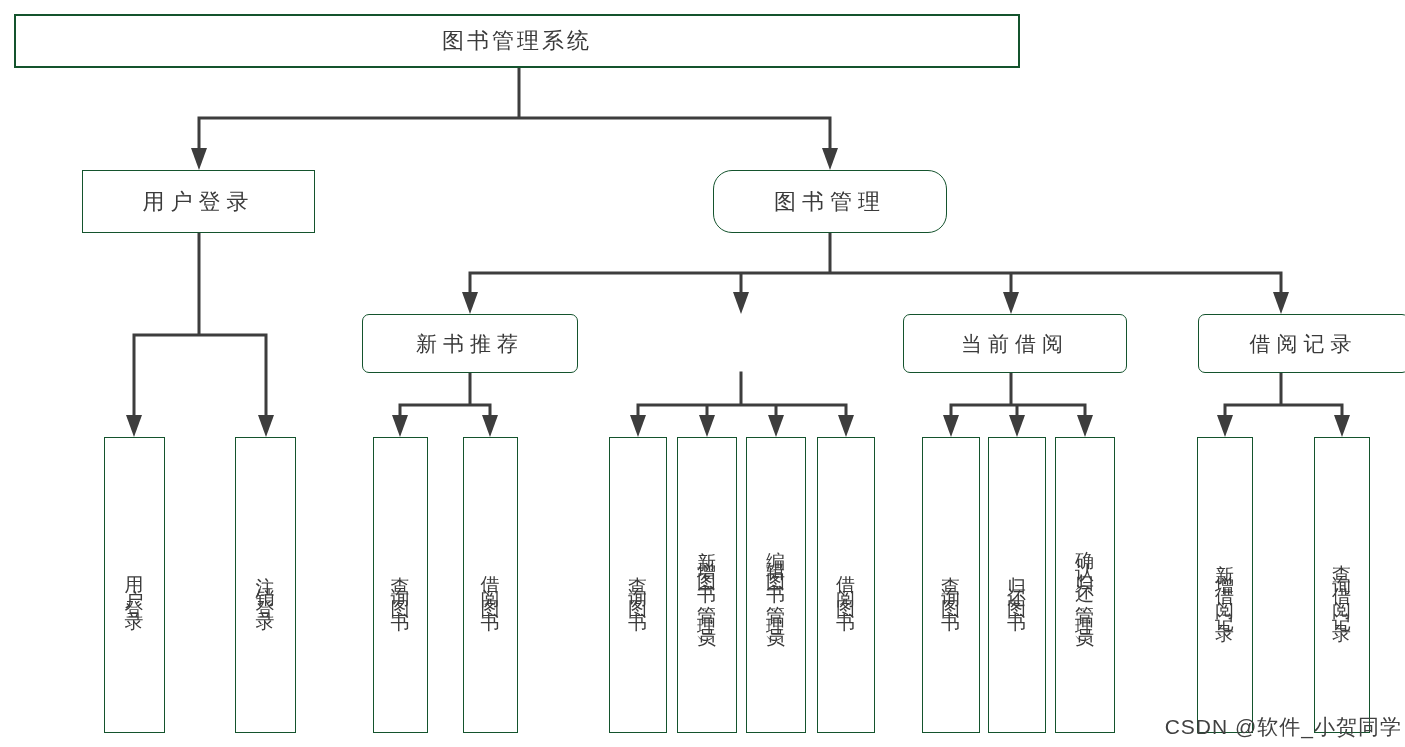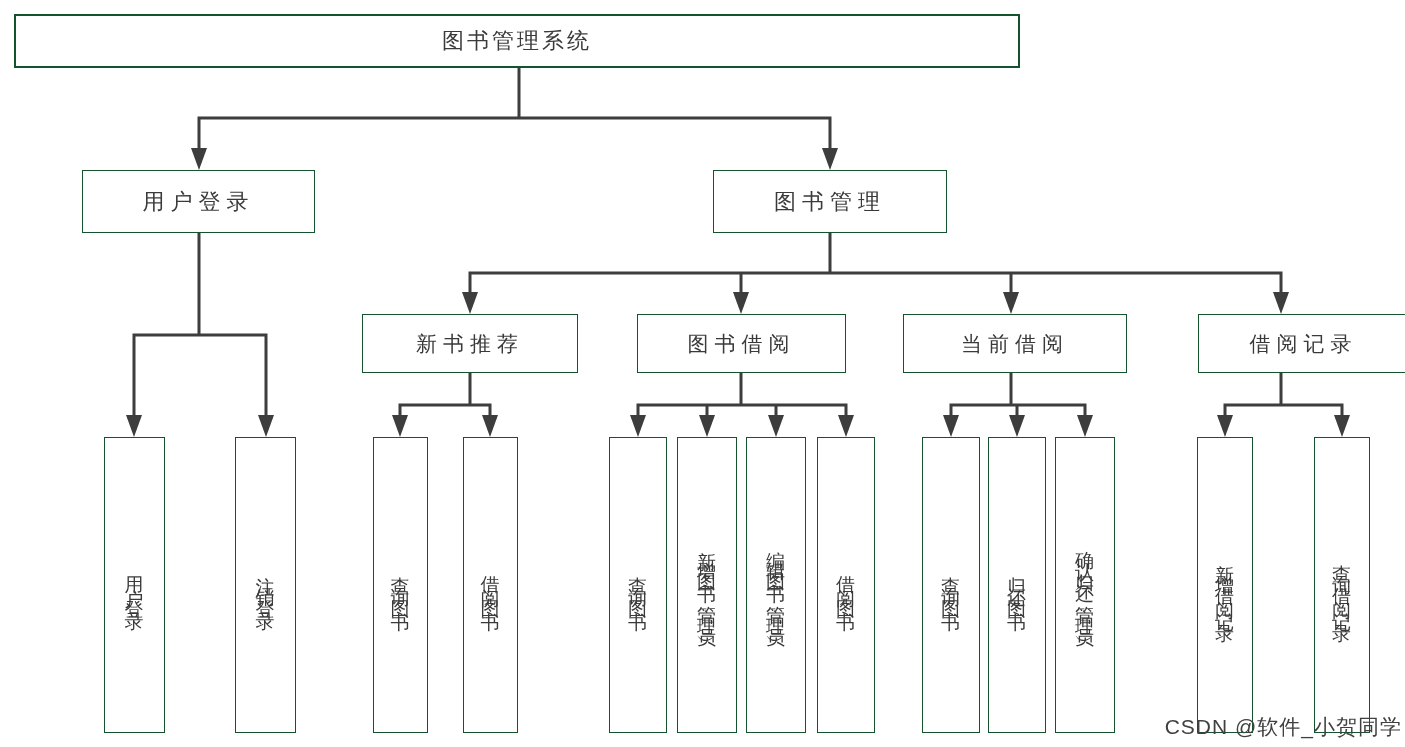--- a/index.html
+++ b/index.html
@@ -38,20 +38,21 @@
     font-size: 22px;
     letter-spacing: 3px;
   }
   .node.h2 {
     font-size: 22px;
     letter-spacing: 6px;
   }
   .node.h3 {
     font-size: 21px;
     letter-spacing: 6px;
+    border-radius: 7px;
   }
   .node.leaf {
     top: 437px;
     height: 296px;
     writing-mode: vertical-rl;
     font-size: 19px;
     letter-spacing: 12px;
     line-height: 1;
   }
   .node.leaf.long {
@@ -109,24 +110,23 @@
       <polygon points="1009,415 1025,415 1017,437"></polygon>
       <polygon points="1077,415 1093,415 1085,437"></polygon>
       <polygon points="1217,415 1233,415 1225,437"></polygon>
       <polygon points="1334,415 1350,415 1342,437"></polygon>
     </g>
   </svg>
 
   <div class="node root" style="left:14px; top:14px; width:1006px; height:54px;">图书管理系统</div>
 
   <div class="node h2" style="left:82px; top:170px; width:233px; height:63px;">用户登录</div>
-  <div class="node h2" style="left:713px; top:170px; width:234px; height:63px;">图书管理</div>
+  <div class="node h2" style="left:713px; top:170px; width:234px; height:63px;border-radius:19px;">图书管理</div>
 
   <div class="node h3" style="left:362px; top:314px; width:216px; height:59px;">新书推荐</div>
-  <div class="node h3" style="left:637px; top:314px; width:209px; height:59px;">图书借阅</div>
   <div class="node h3" style="left:903px; top:314px; width:224px; height:59px;">当前借阅</div>
   <div class="node h3" style="left:1175px; top:314px; width:211px; height:59px;margin-left:23px;">借阅记录</div>
 
   <div class="node leaf" style="left:104px; width:61px;">用户登录</div>
   <div class="node leaf" style="left:235px; width:61px;">注销登录</div>
 
   <div class="node leaf" style="left:373px; width:55px;">查询图书</div>
   <div class="node leaf" style="left:463px; width:55px;">借阅图书</div>
 
   <div class="node leaf" style="left:609px; width:58px;">查询图书</div>

